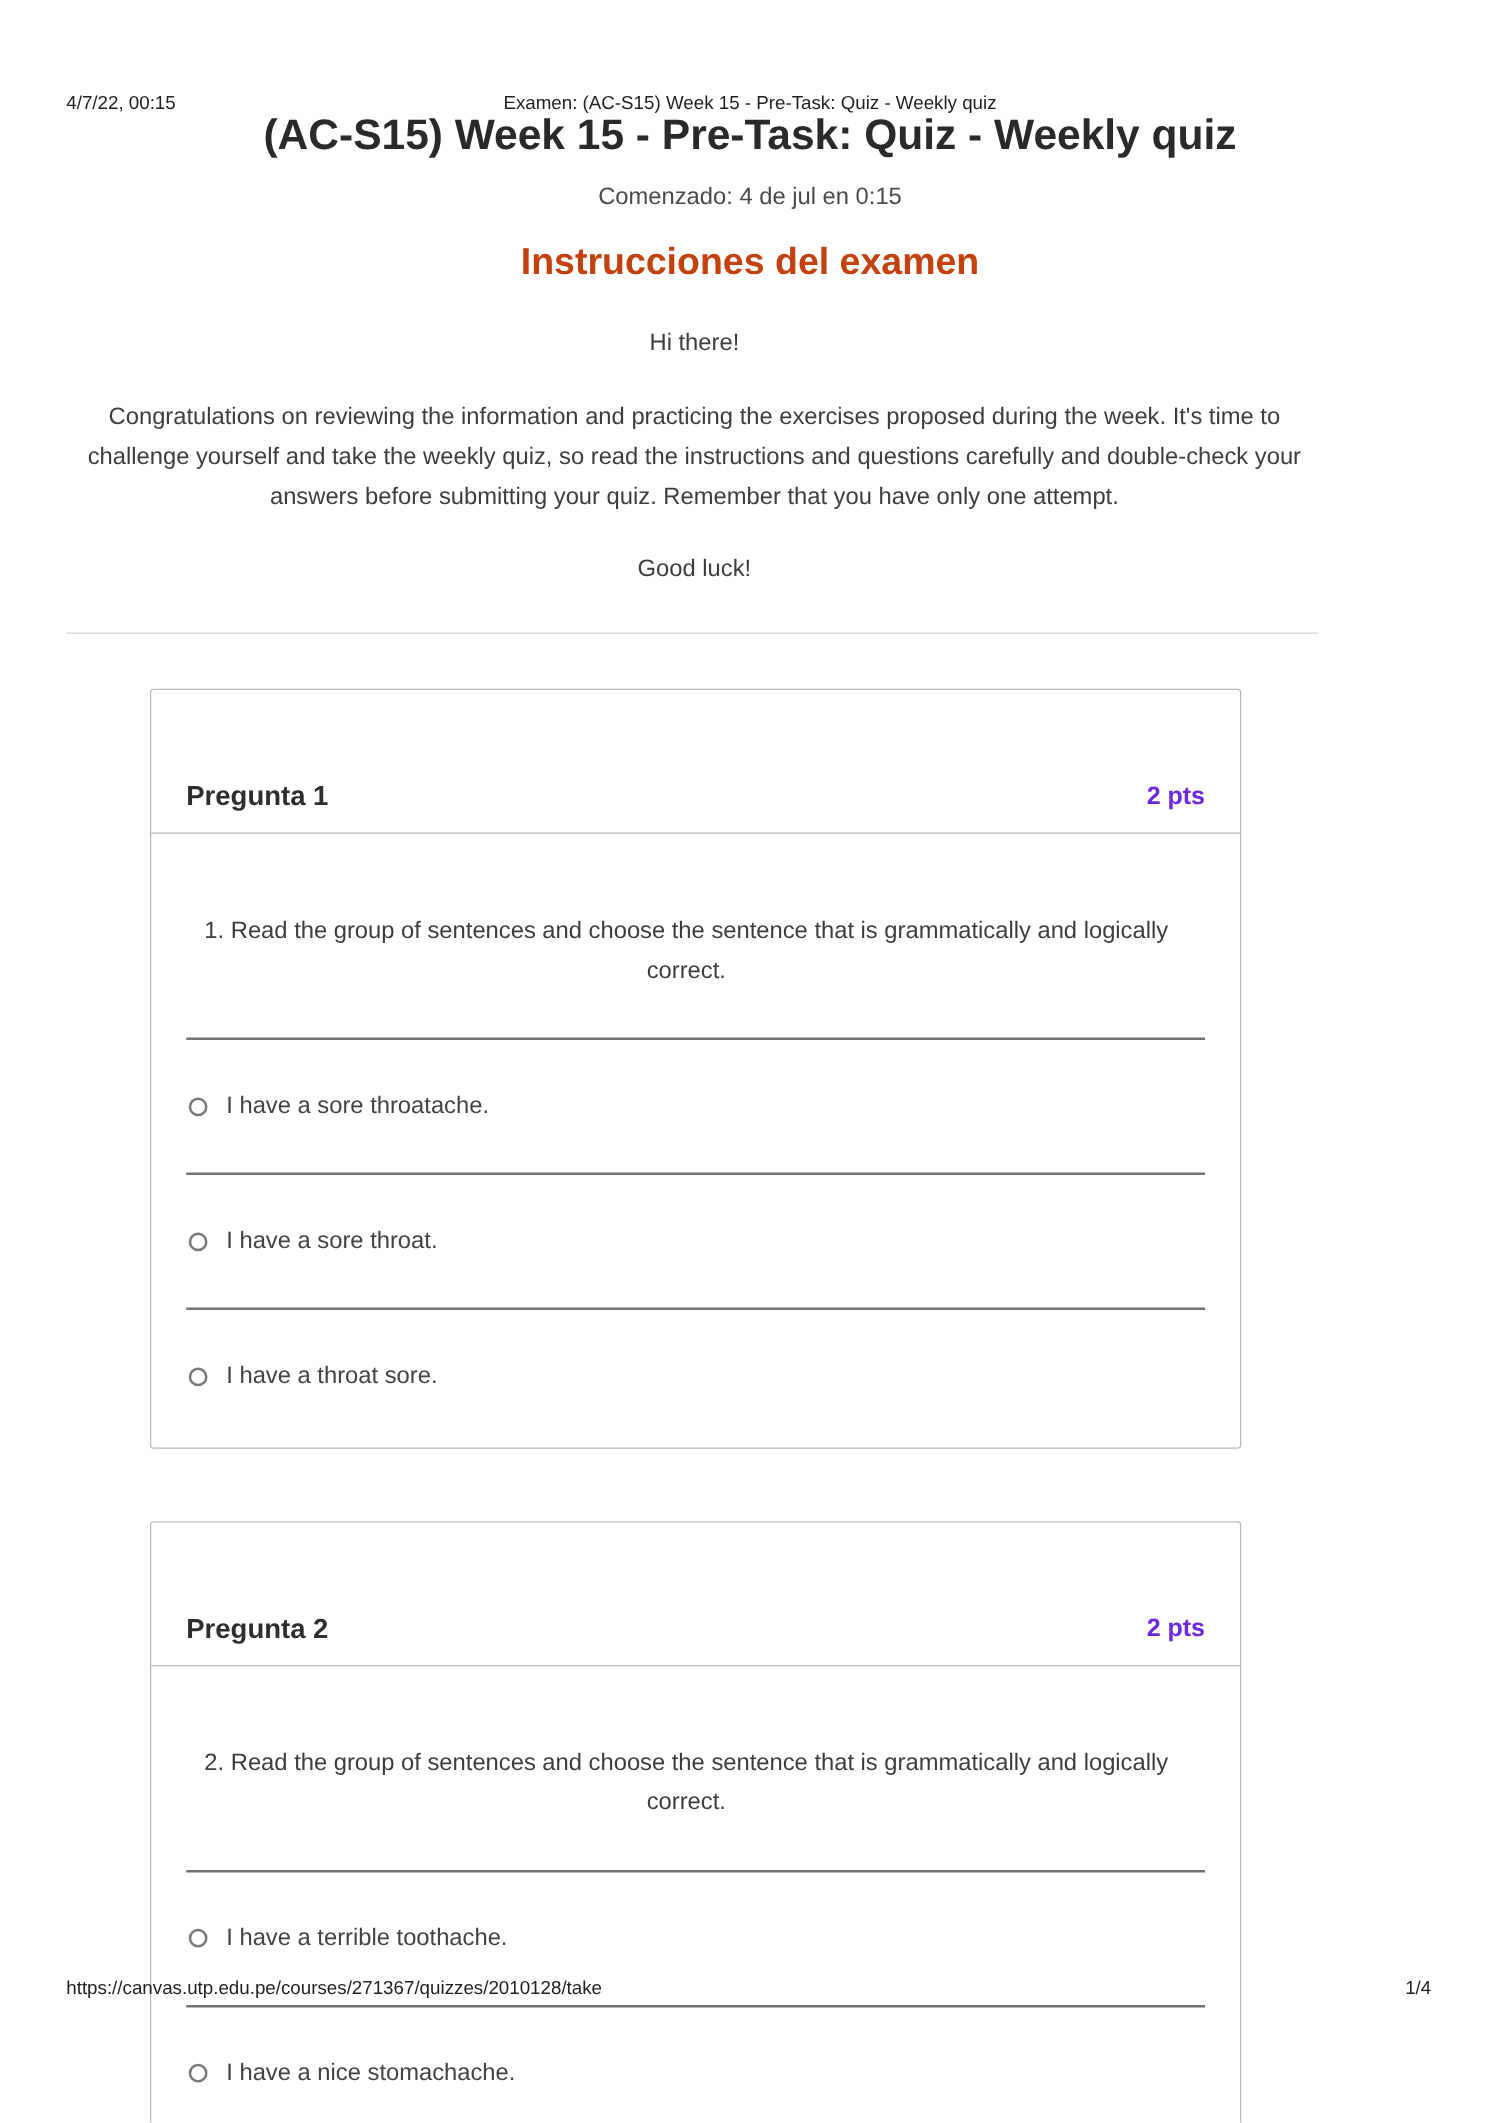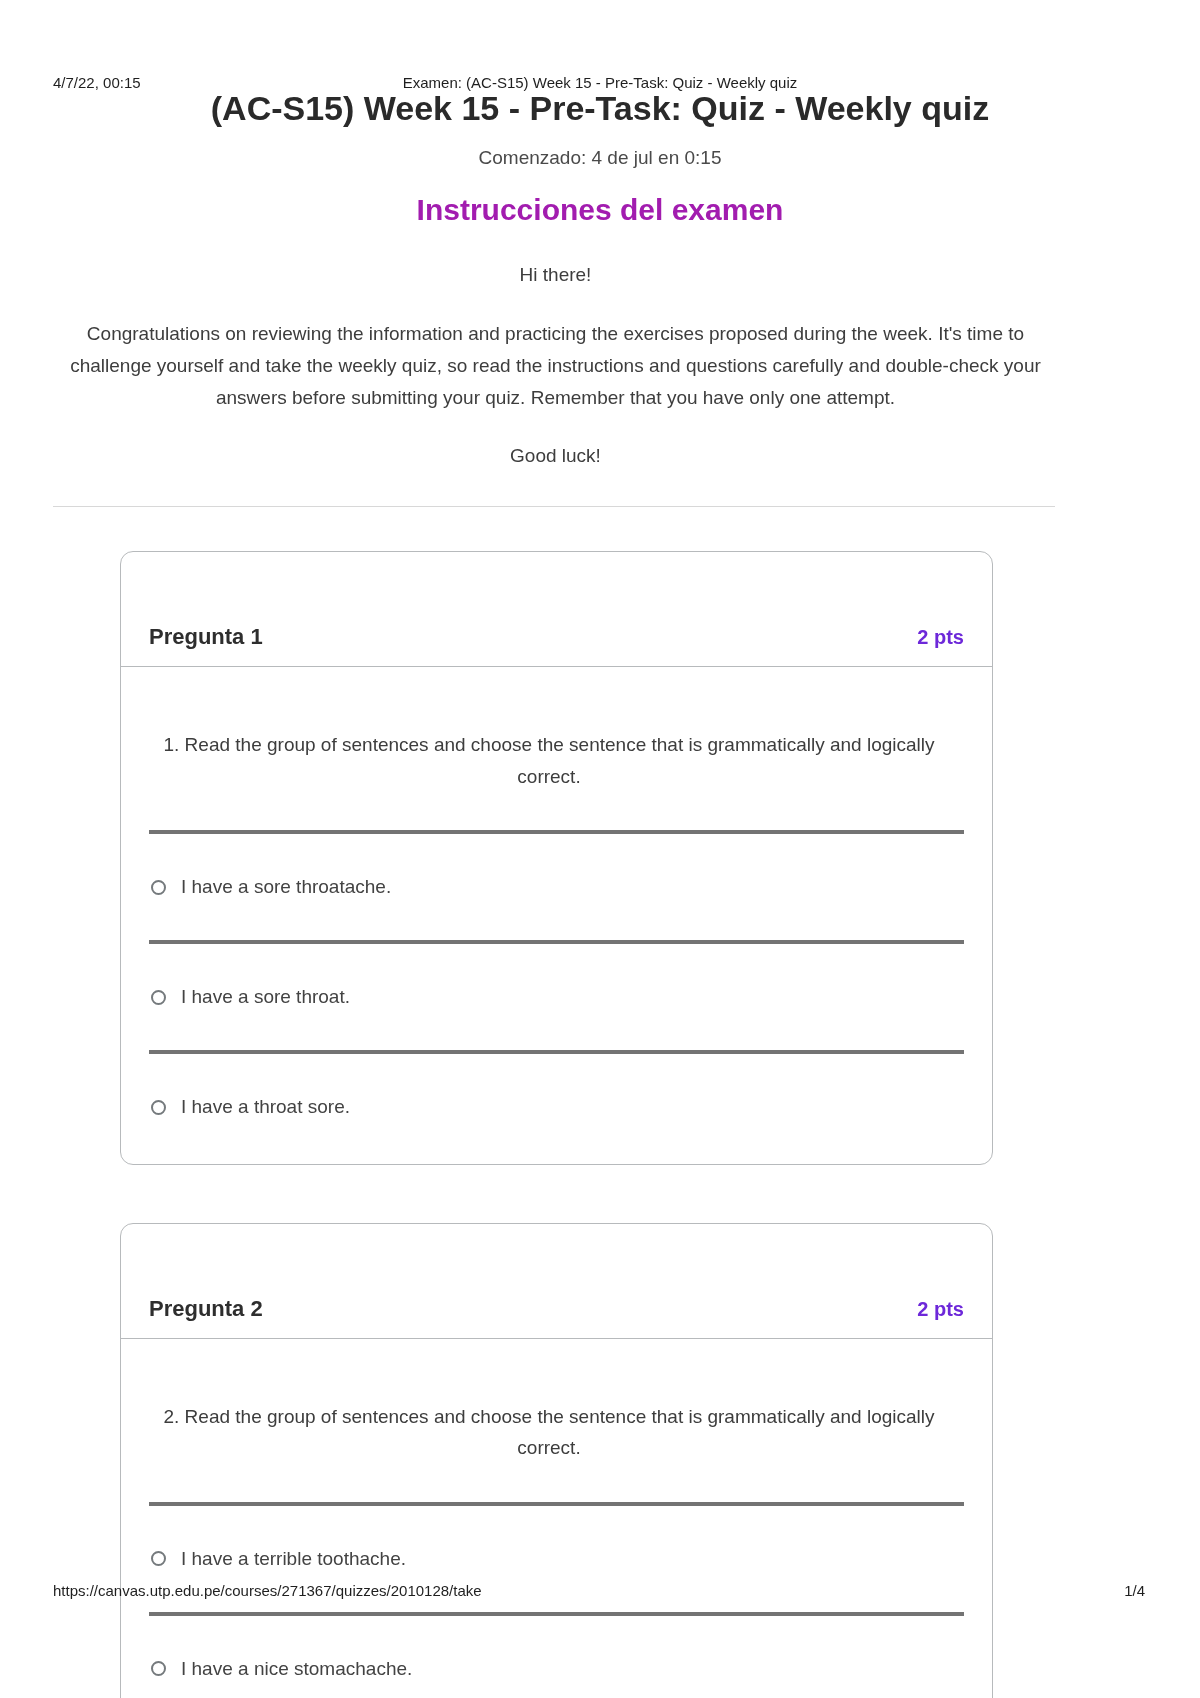--- a/index.html
+++ b/index.html
@@ -49,21 +49,21 @@
     line-height: 1.2;
   }
   .started {
     font-size: 19px;
     color: #4a4a4a;
     margin: 0 0 8px 0;
   }
   h2.instructions-heading {
     font-size: 30px;
     font-weight: bold;
-    color: #a21caf;
+    color: #c2410c;
     margin: 24px 0 32px 0;
   }
   .para {
     font-size: 19px;
     line-height: 1.68;
     color: #3d3d3d;
     margin: 0 0 27px 0;
     max-width: 1005px;
   }
   hr.divider {
@@ -71,21 +71,21 @@
     border-top: 1px solid #d8d8d8;
     width: 1002px;
     margin: 34px 0 0 0;
   }
 
   
   .card {
     width: 873px;
     margin: 58px 0 0 67px;
     border: 1px solid #b7babc;
-    border-radius: 13px;
+    border-radius: 3px;
     background: #fff;
   }
   .card.first { margin-top: 44px; }
   .card-header {
     display: flex;
     justify-content: space-between;
     align-items: center;
     padding: 16px 28px;
     border-bottom: 1px solid #b7babc;
   }
@@ -97,21 +97,21 @@
     font-size: 19px;
     line-height: 1.65;
     color: #3d3d3d;
     margin: 4px 0 0 0;
     max-width: 800px;
   }
   .options { margin-top: 38px; }
   .option {
     display: flex;
     align-items: center;
-    border-top: 4px solid #737373;
+    border-top: 2px solid #737373;
     padding: 14px 2px;
     cursor: pointer;
   }
   .radio {
     width: 15px;
     height: 15px;
     border: 2px solid #757a7d;
     border-radius: 50%;
     margin-right: 15px;
     flex: none;

